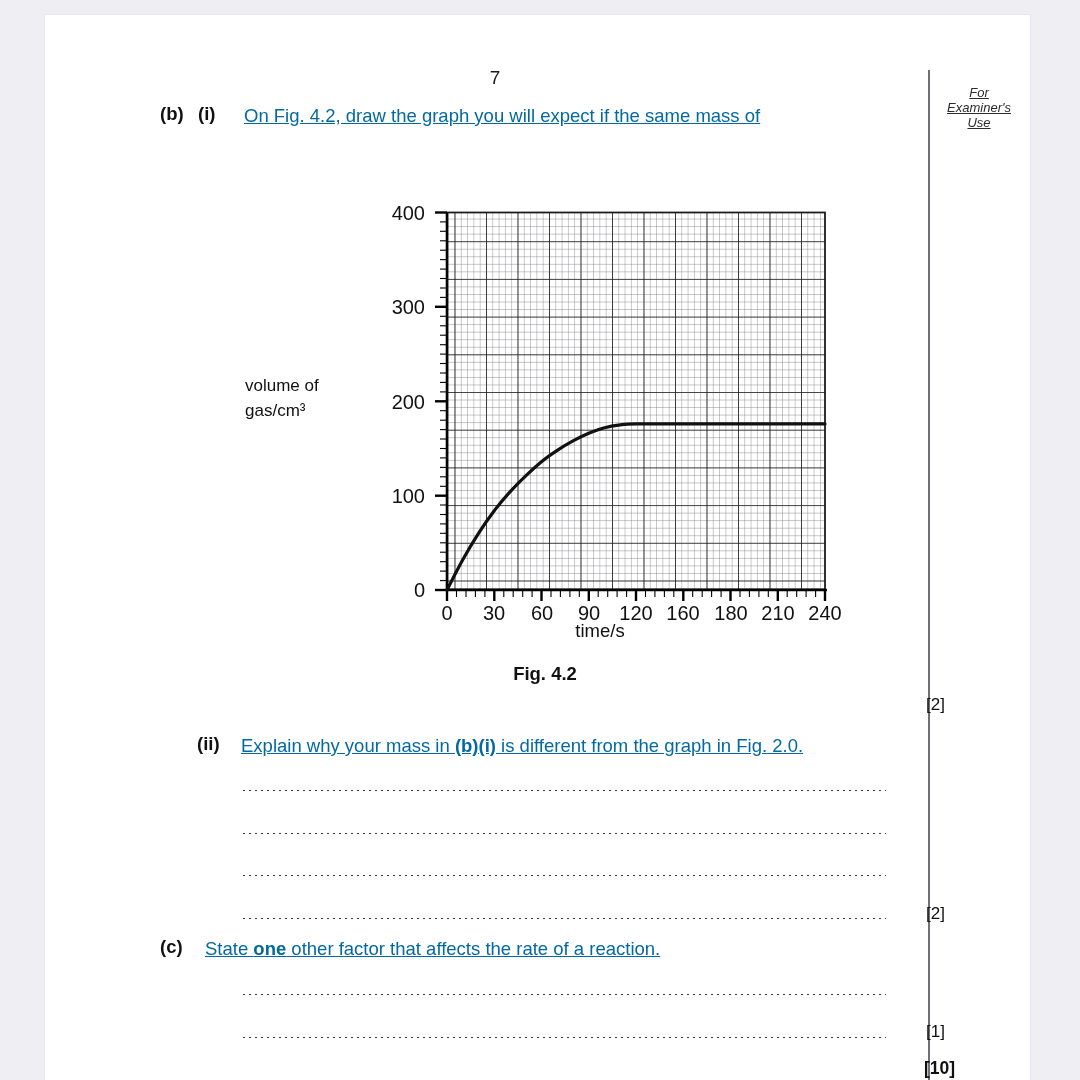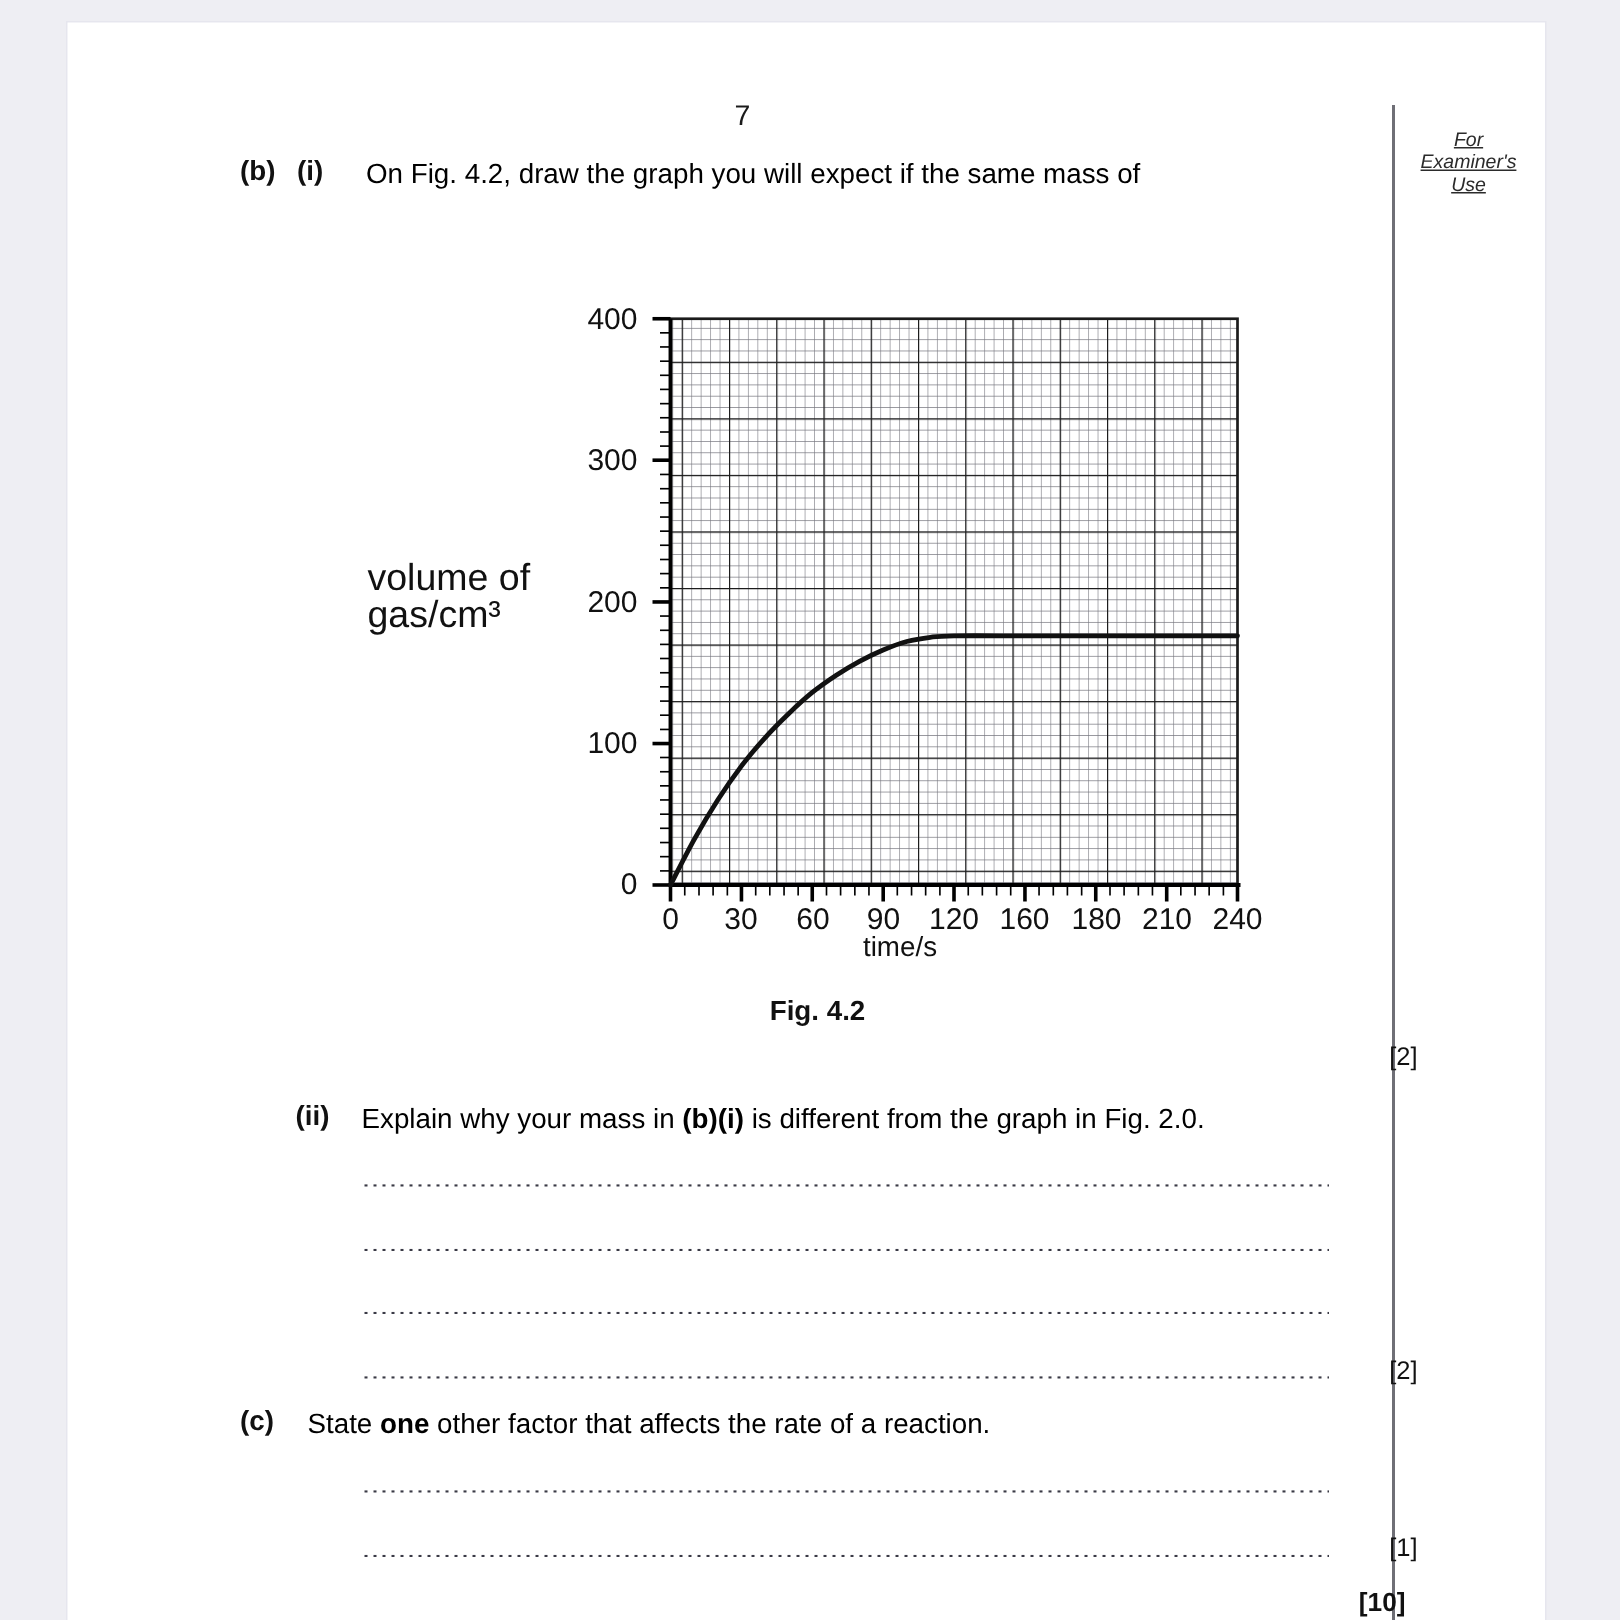--- a/index.html
+++ b/index.html
@@ -62,21 +62,22 @@
   }
   .qlabel {
     font-weight: bold;
     font-size: 18.5px;
     color: #111;
     flex: none;
   }
   .qtext {
     font-size: 18.5px;
     line-height: 25px;
-    color: #000000;
+    color: #0369a1;
+    text-decoration: underline;
   }
   .qtext b { font-weight: bold; }
 
   #q-b { left: 115px; top: 88px; }
   #q-b .qlabel.a { width: 38px; }
   #q-b .qlabel.b { width: 46px; }
 
   #q-bii { left: 152px; top: 718px; }
   #q-bii .qlabel.a { width: 44px; }
 
@@ -110,21 +111,21 @@
     width: 885px;
     height: 1065px;
     pointer-events: none;
   }
   #axis-label-y {
     position: absolute;
     left: 200px;
     top: 358px;
     width: 150px;
     text-align: left;
-    font-size: 25px;
+    font-size: 17px;
     line-height: 25px;
     color: #111;
   }
   #axis-label-x {
     position: absolute;
     left: 455px;
     top: 605px;
     width: 200px;
     text-align: center;
     font-size: 18.5px;
@@ -324,15 +325,15 @@
 
   <div class="qrow" id="q-c">
     <div class="qlabel a">(c)</div>
     <div class="qtext"><span>State </span><b>one</b><span> other factor that affects the rate of a reaction.</span></div>
   </div>
 
   <div class="dotline" style="left:196px; top:977px; width:645px;"></div>
   <div class="dotline" style="left:196px; top:1020px; width:645px;"></div>
 
   <div class="mark" style="left:840px; top:1007px;">[1]</div>
-  <div class="mark total" style="left:832px; top:1043px;">[10]</div>
+  <div class="mark total" style="left:850px; top:1043px;">[10]</div>
 
 </div>
 
 </body></html>

